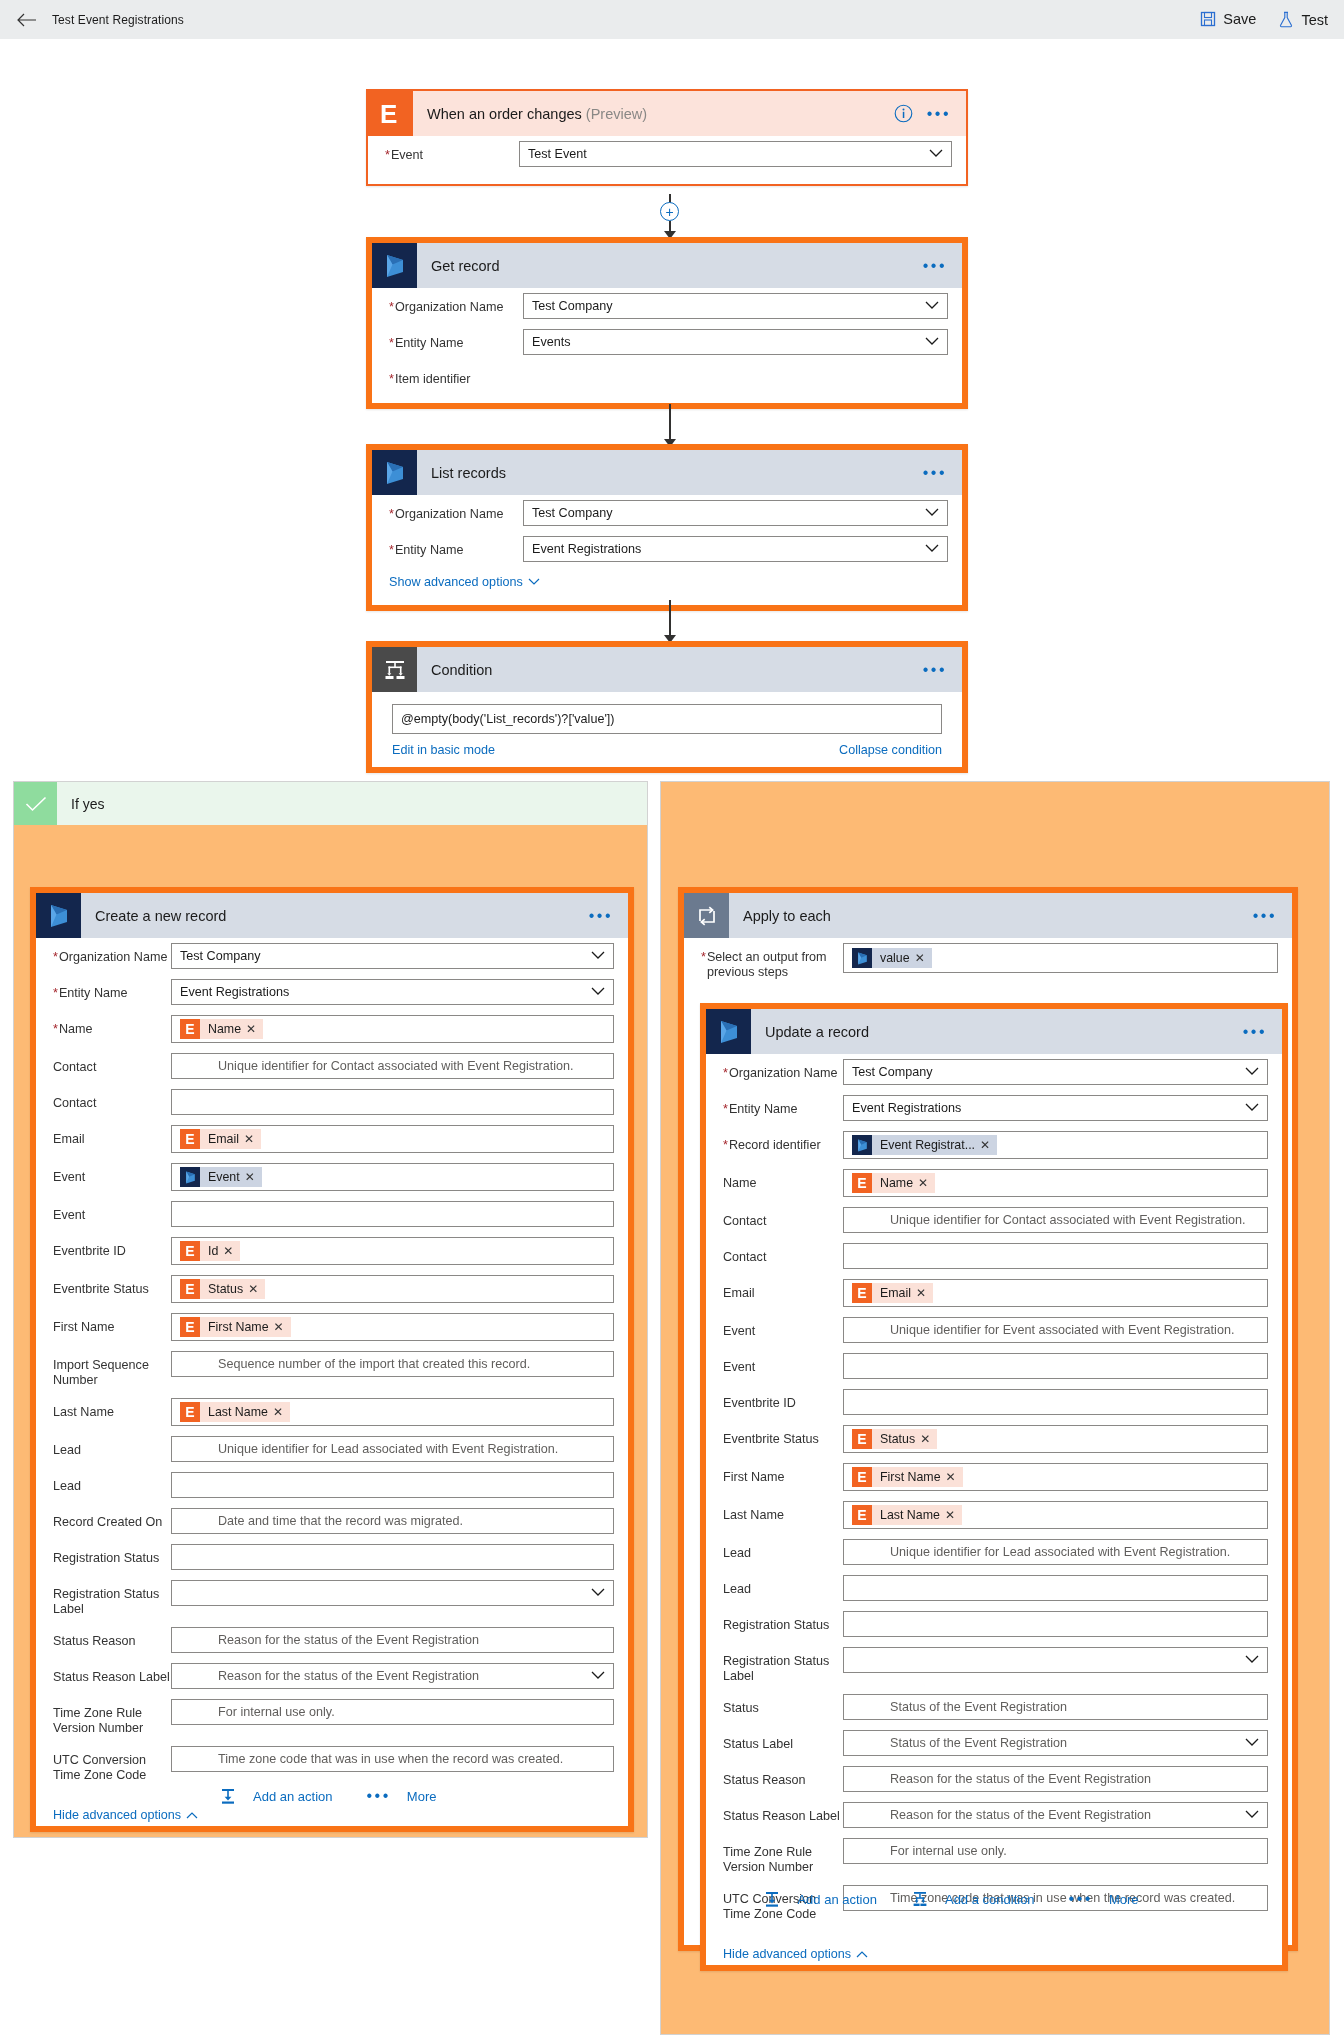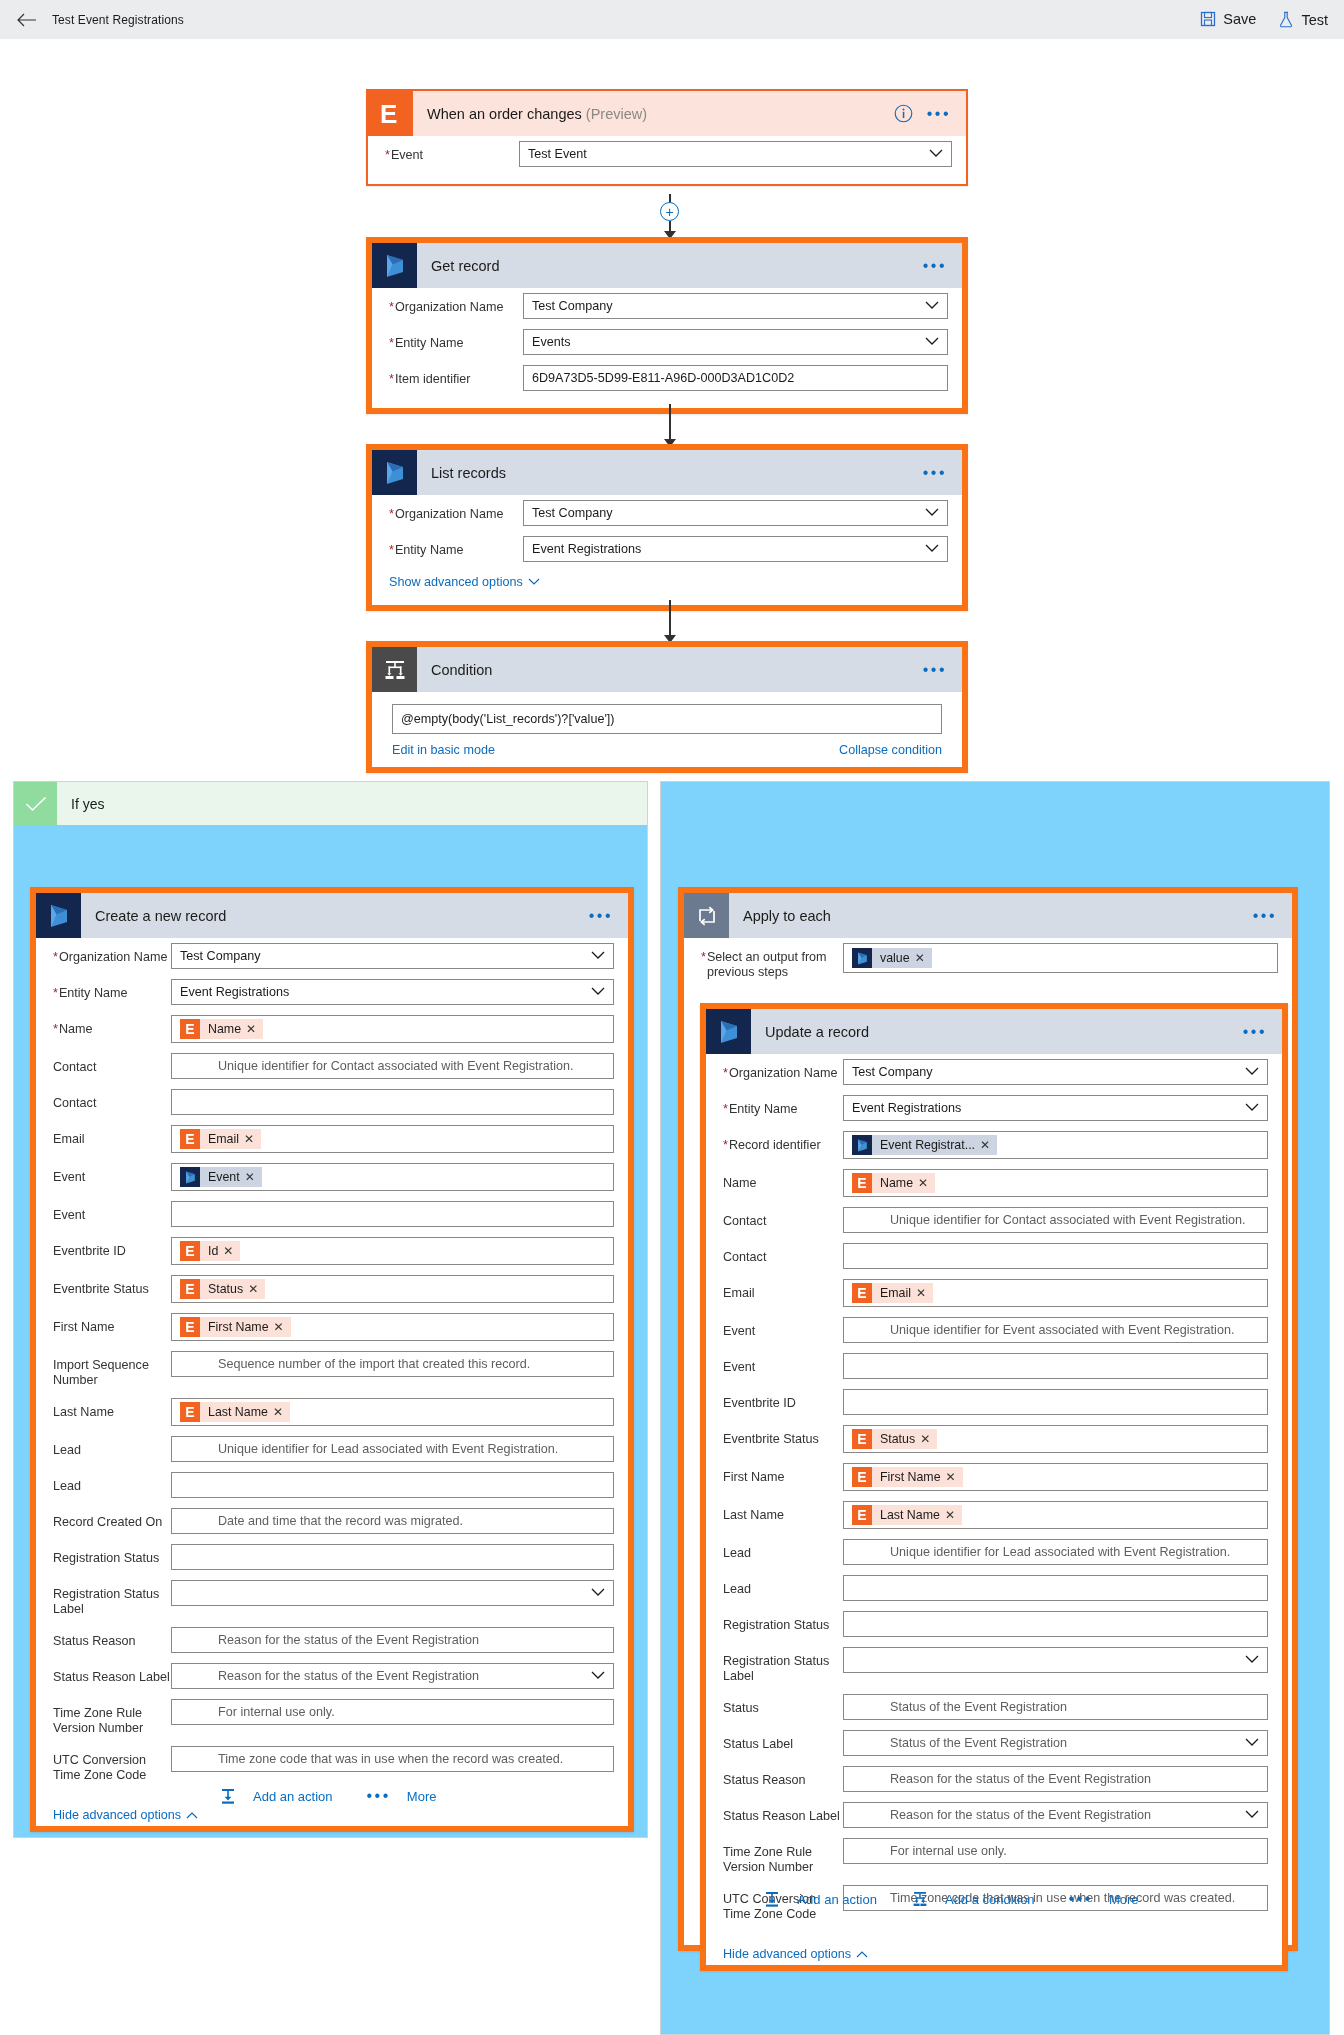--- a/index.html
+++ b/index.html
@@ -140,21 +140,21 @@
   .plusnode {
     position: absolute; width: 19px; height: 19px; border-radius: 50%;
     border: 1.5px solid #0b6cbf; background: #fff;
     display: flex; align-items: center; justify-content: center;
     color: #0b6cbf; font-size: 14px; line-height: 1;
   }
 
   
   .branch {
     position: absolute;
-    background: #7dd3fc;
+    background: #fdba74;
     border: 1px solid #d2d2d2;
   }
   .branch-head { height: 43px; display: flex; align-items: center; }
   .branch-head .flag { width: 43px; height: 43px; flex: 0 0 43px; display: flex; align-items: center; justify-content: center; }
   .branch-head .bname { font-size: 14px; color: #1b1b1b; padding-left: 14px; }
   .yes .branch-head { background: #eaf6ec; }
   .yes .flag { background: #8fdc9e; }
   .no .branch-head { background: #fdeaea; }
   .no .flag { background: #f48a7e; }
 
@@ -277,23 +277,20 @@
           <span class="chev"><svg width="14" height="9" viewBox="0 0 14 9">
                 <path d="M1 1 L7 7 L13 1" stroke="#1b1b1b" stroke-width="1.3" fill="none"></path>
               </svg></span>
         </div>
       </div>
       <div class="row">
         <div class="lbl" style="width:134px;">
             <span class="req">*</span>
             <span>Item identifier</span>
           </div>
-        <div class="ctl">
-          <span>6D9A73D5-5D99-E811-A96D-000D3AD1C0D2</span>
-        </div>
       </div>
     </div>
   </div>
 
   <div class="conn" style="left:669px; top:365px; height:38px;"></div>
   <div class="arrowhead" style="left:664px; top:400px;"></div>
 
   <div class="card" style="left:366px; top:405px; width:602px;">
     <div class="card-head">
       <div class="card-ico" style="background:#13264d;">

